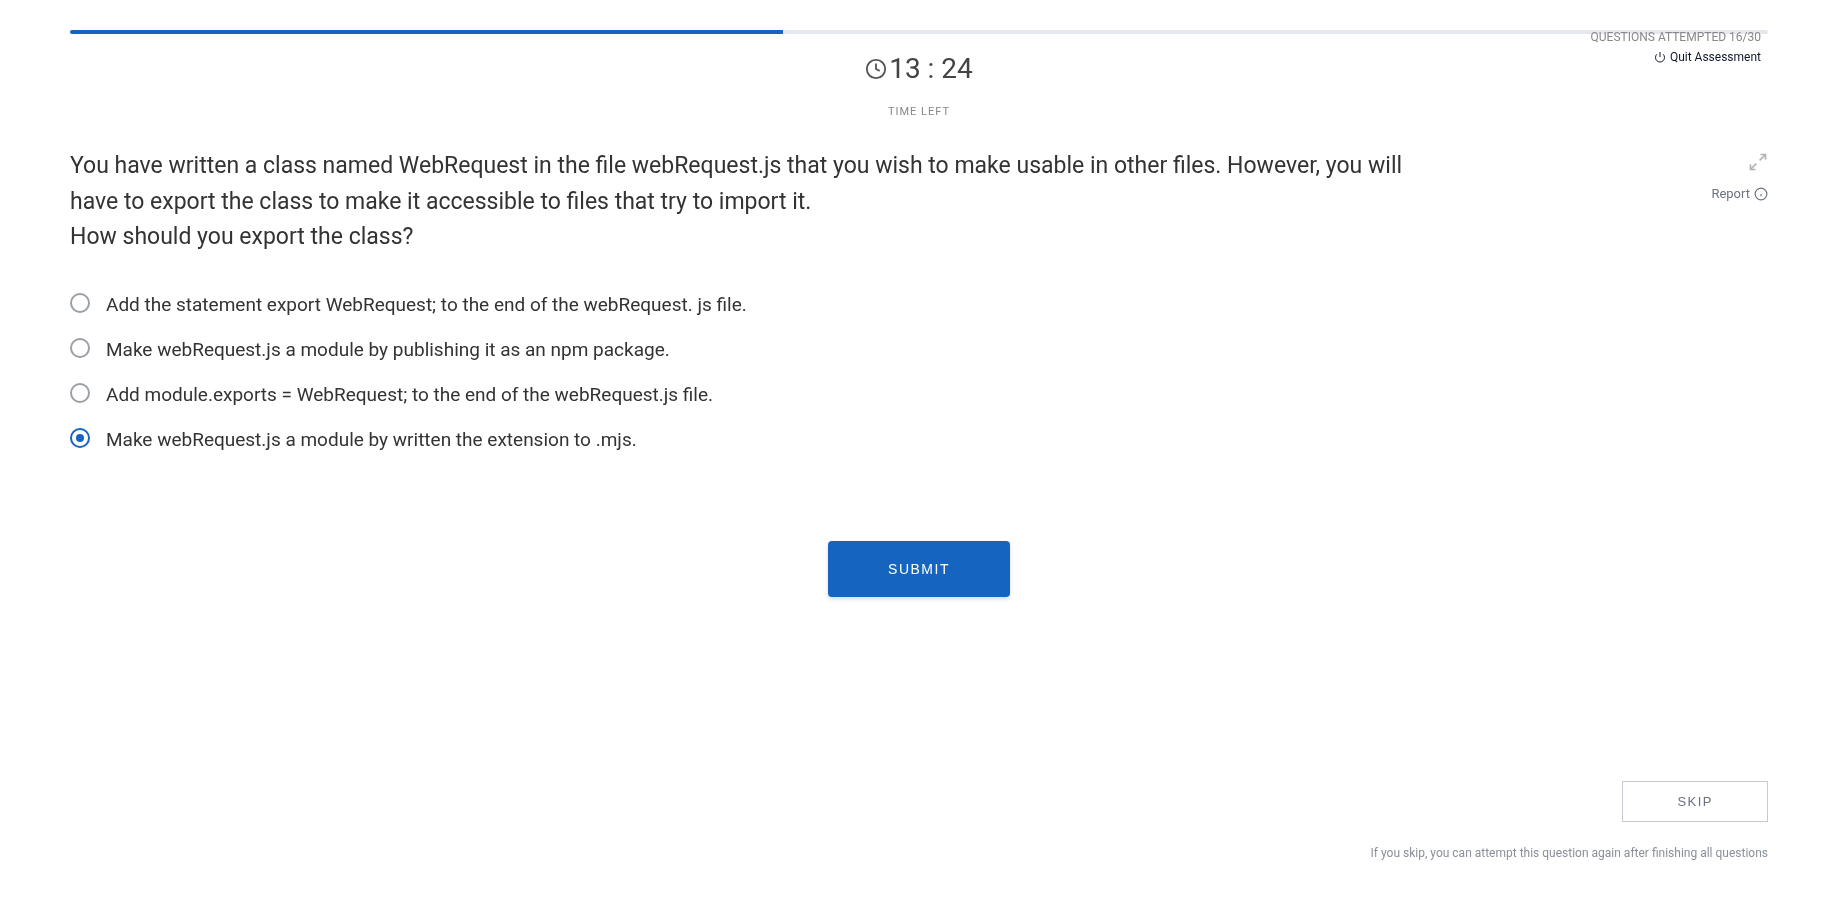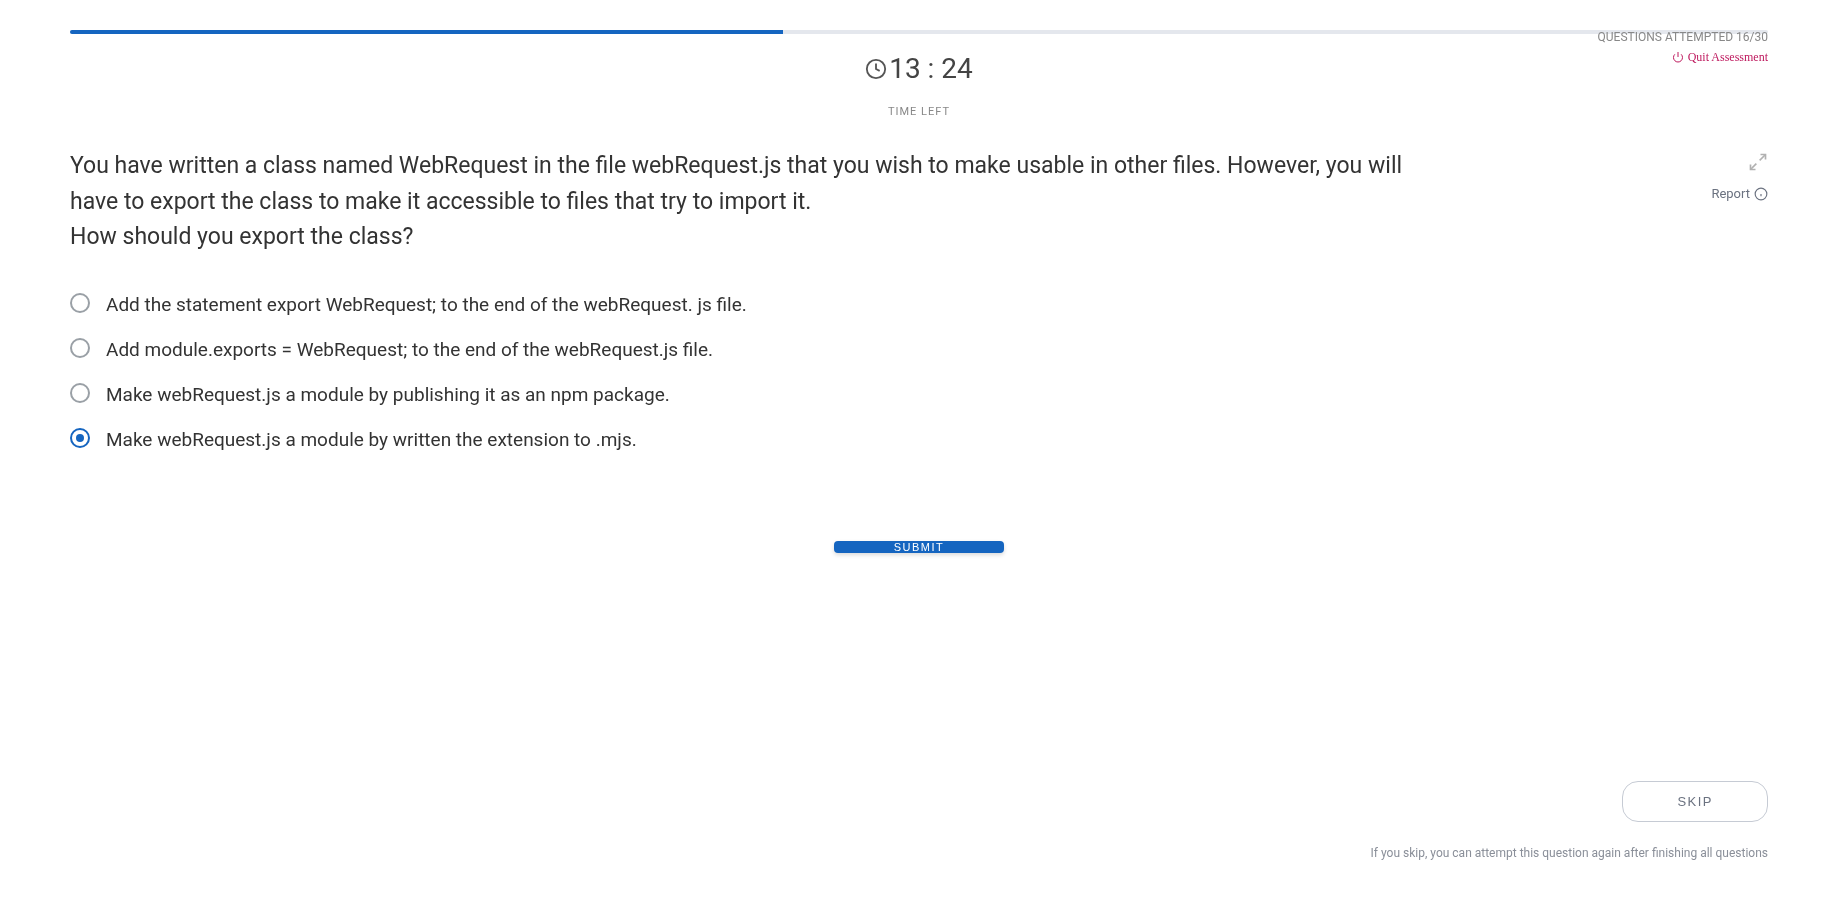--- a/index.html
+++ b/index.html
@@ -47,27 +47,27 @@
   .timer-row svg { width: 22px; height: 22px; stroke:#555; }
   .timer-label {
     font-size: 11px;
     letter-spacing: 1px;
     color: #888;
     margin-top: 20px;
   }
   .top-right {
     position: absolute;
     top: 30px;
-    right: 70px;
+    right: 77px;
     text-align: right;
     font-size: 12px;
     color: #888;
   }
   .top-right .attempted { margin-bottom: 6px; white-space: nowrap; }
-  .top-right .quit { color:#be185d; cursor:pointer;font-family:Liberation Serif, serif; }
+  .top-right .quit { color:#0f172a; cursor:pointer; }
   .top-right .quit svg { width:12px; height:12px; vertical-align:-2px; margin-right:4px; }
   .question-head {
     display:flex;
     justify-content:space-between;
     align-items:flex-start;
     gap:40px;
   }
   .question-text {
     font-size: 23px;
     line-height: 1.55;
@@ -114,41 +114,41 @@
   }
   .footer {
     margin-top: 90px;
     display:flex;
     justify-content:center;
   }
   .submit-btn {
     background:#1565c0;
     color:#fff;
     border:none;
-    font-size:11px;
+    font-size:14px;
     letter-spacing:1.5px;
-    padding: 0 60px;
+    padding: 20px 60px;
     border-radius:4px;
     cursor:pointer;
     box-shadow: 0 2px 4px rgba(0,0,0,.15);
   }
   .skip-area {
     position:absolute;
     right:70px;
     bottom:40px;
     text-align:right;
   }
   .skip-btn {
     background:#fff;
     border:1px solid #c6cbd4;
     color:#6b7280;
     font-size:13px;
     letter-spacing:1.5px;
     padding:12px 54px;
-    border-radius:16px;
+    border-radius:0;
     cursor:pointer;
   }
   .skip-note {
     font-size:12px;
     color:#8a8f99;
     margin-top:24px;
     max-width:420px;
   }
 </style>
 </head>
@@ -202,25 +202,25 @@
     </div>
   </div>
 
   <div class="options">
     <div class="option">
       <span class="radio"></span>
       <span>Add the statement export WebRequest; to the end of the webRequest. js file.</span>
     </div>
     <div class="option">
       <span class="radio"></span>
+      <span>Make webRequest.js a module by publishing it as an npm package.</span>
+    </div>
+    <div class="option">
+      <span class="radio"></span>
       <span>Add module.exports = WebRequest; to the end of the webRequest.js file.</span>
-    </div>
-    <div class="option">
-      <span class="radio"></span>
-      <span>Make webRequest.js a module by publishing it as an npm package.</span>
     </div>
     <div class="option">
       <span class="radio selected"></span>
       <span>Make webRequest.js a module by written the extension to .mjs.</span>
     </div>
   </div>
 
   <div class="footer">
     <button class="submit-btn">SUBMIT</button>
   </div>

